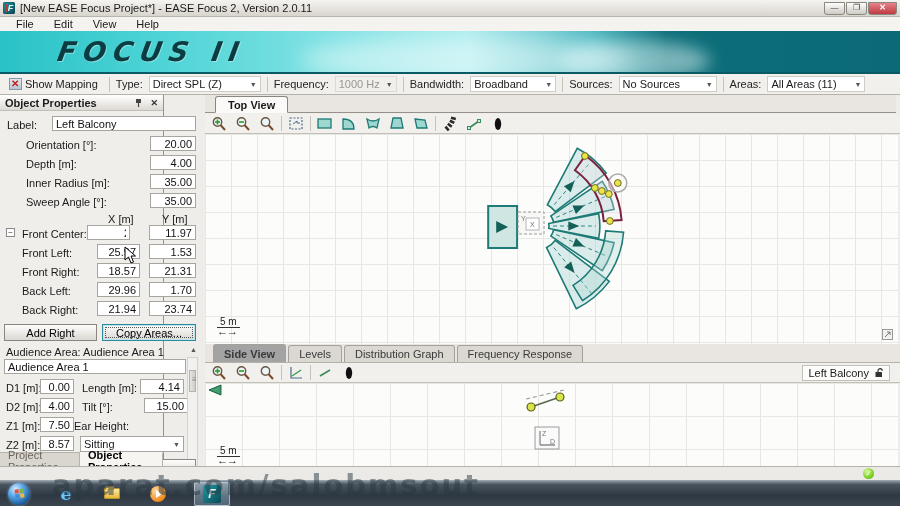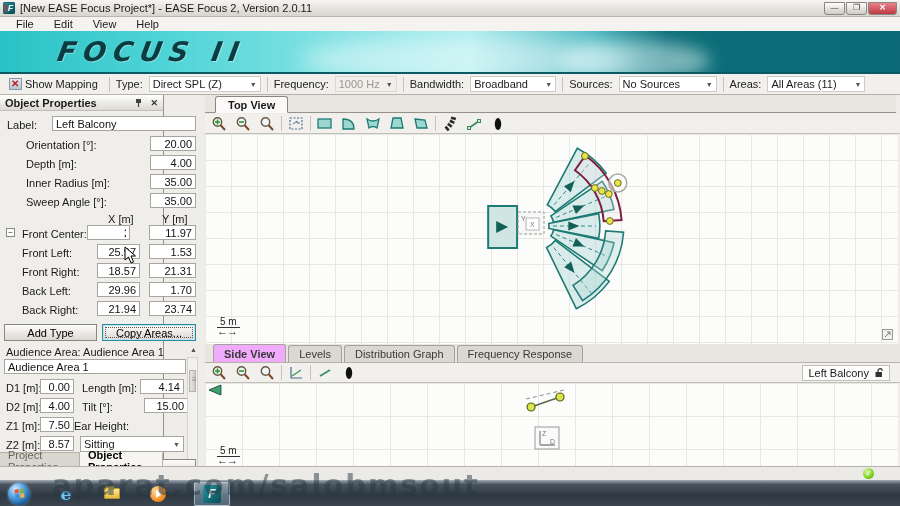--- a/index.html
+++ b/index.html
@@ -58,21 +58,21 @@
   .sidetools{top:363px;left:205px;right:0;height:20px;}
   .tool{width:20px;height:17px;display:flex;align-items:center;justify-content:center;}
   .canvas{background-color:#fcfcfb;background-image:linear-gradient(#e7e7e4 1px,transparent 1px),linear-gradient(90deg,#e7e7e4 1px,transparent 1px);}
   .topcanvas{top:134px;left:205px;right:2px;height:210px;background-size:26px 26px;}
   .sidecanvas{top:383px;left:205px;right:2px;height:83px;background-size:37px 33px;}
   .scale{position:absolute;font-size:10px;color:#222;}
   .scale .lbl{border-bottom:1px solid #333;padding:0 3px;}
   .scale .arr{font-size:11px;line-height:8px;letter-spacing:-1px;}
   .bottabrow{top:344px;left:205px;right:0;height:19px;background:#e9e6e2;border-bottom:1px solid #b5b1ab;display:flex;align-items:flex-end;padding-left:8px;gap:2px;}
   .btab{height:17px;padding:0 10px;display:flex;align-items:center;background:#dbd7d1;border:1px solid #a5a19a;border-bottom:none;border-radius:3px 3px 0 0;color:#3a3a3a;}
-  .btab.active{background:#f0abfc;font-weight:bold;height:18px;}
+  .btab.active{background:#a3a3a3;font-weight:bold;height:18px;}
   .selbox{margin-left:auto;margin-right:6px;background:#fcfcfb;border:1px solid #c2beb8;height:16px;display:flex;align-items:center;gap:5px;padding:0 5px;}
   .statusbar{top:466px;left:0;right:0;height:14px;background:#eceae6;border-top:1px solid #b5b1ab;}
   .okcirc{position:absolute;right:26px;top:1px;width:11px;height:11px;border-radius:50%;background:radial-gradient(circle at 35% 30%,#d2f5a0,#7ed321 60%,#4e9a0e);color:#fff;font-size:8px;line-height:11px;text-align:center;}
   
   .taskbar{top:480px;left:0;right:0;height:26px;background:linear-gradient(#8b95a0 0%,#4a545e 14%,#2e3842 58%,#3c4650 100%);border-top:1px solid #9aa4ae;display:flex;align-items:center;gap:26px;padding-left:8px;}
   .orb{width:22px;height:22px;border-radius:50%;background:radial-gradient(circle at 35% 28%,#d8ecff 0%,#5aa8e8 35%,#1a5a9a 75%,#0a3a6a 100%);display:flex;align-items:center;justify-content:center;box-shadow:0 0 3px rgba(160,200,255,.6);}
   .flag{width:9px;height:9px;transform:rotate(-8deg);display:grid;grid-template-columns:1fr 1fr;grid-template-rows:1fr 1fr;gap:1px;}
   .flag i{display:block;}
   .tico{width:20px;height:20px;display:flex;align-items:center;justify-content:center;}
   .easebtn{width:36px;height:24px;border:1px solid rgba(255,255,255,.45);border-radius:2px;background:linear-gradient(rgba(210,235,250,.5),rgba(130,170,200,.35));display:flex;align-items:center;justify-content:center;}
@@ -192,21 +192,21 @@
     <input class="tbx num" style="left: 149px; top: 168px; width: 47px;" value="21.31">
 
     <span class="cap" style="left:22px;top:190px;">Back Left:</span>
     <input class="tbx num" style="left: 97px; top: 187px; width: 43px;" value="29.96">
     <input class="tbx num" style="left: 149px; top: 187px; width: 47px;" value="1.70">
 
     <span class="cap" style="left:22px;top:209px;">Back Right:</span>
     <input class="tbx num" style="left: 97px; top: 206px; width: 43px;" value="21.94">
     <input class="tbx num" style="left: 149px; top: 206px; width: 47px;" value="23.74">
 
-    <button class="btn" style="left:4px;top:229px;width:93px;">Add Type</button>
+    <button class="btn" style="left:4px;top:229px;width:93px;">Add Right</button>
     <button class="btn focus" style="left:102px;top:229px;width:94px;">Copy Areas...</button>
 
     <span class="cap" style="left:6px;top:251px;">Audience Area: Audience Area 1</span>
     <span class="sarrow" style="left:188px;top:251px;">▲</span>
 
     <input class="tbx" style="left: 4px; top: 264px; width: 182px;" value="Audience Area 1">
 
     <span class="cap" style="left:6px;top:287px;">D1 [m]:</span>
     <input class="tbx num" style="left: 40px; top: 284px; width: 34px;" value="0.00">
     <span class="cap" style="left:82px;top:287px;">Length [m]:</span>

